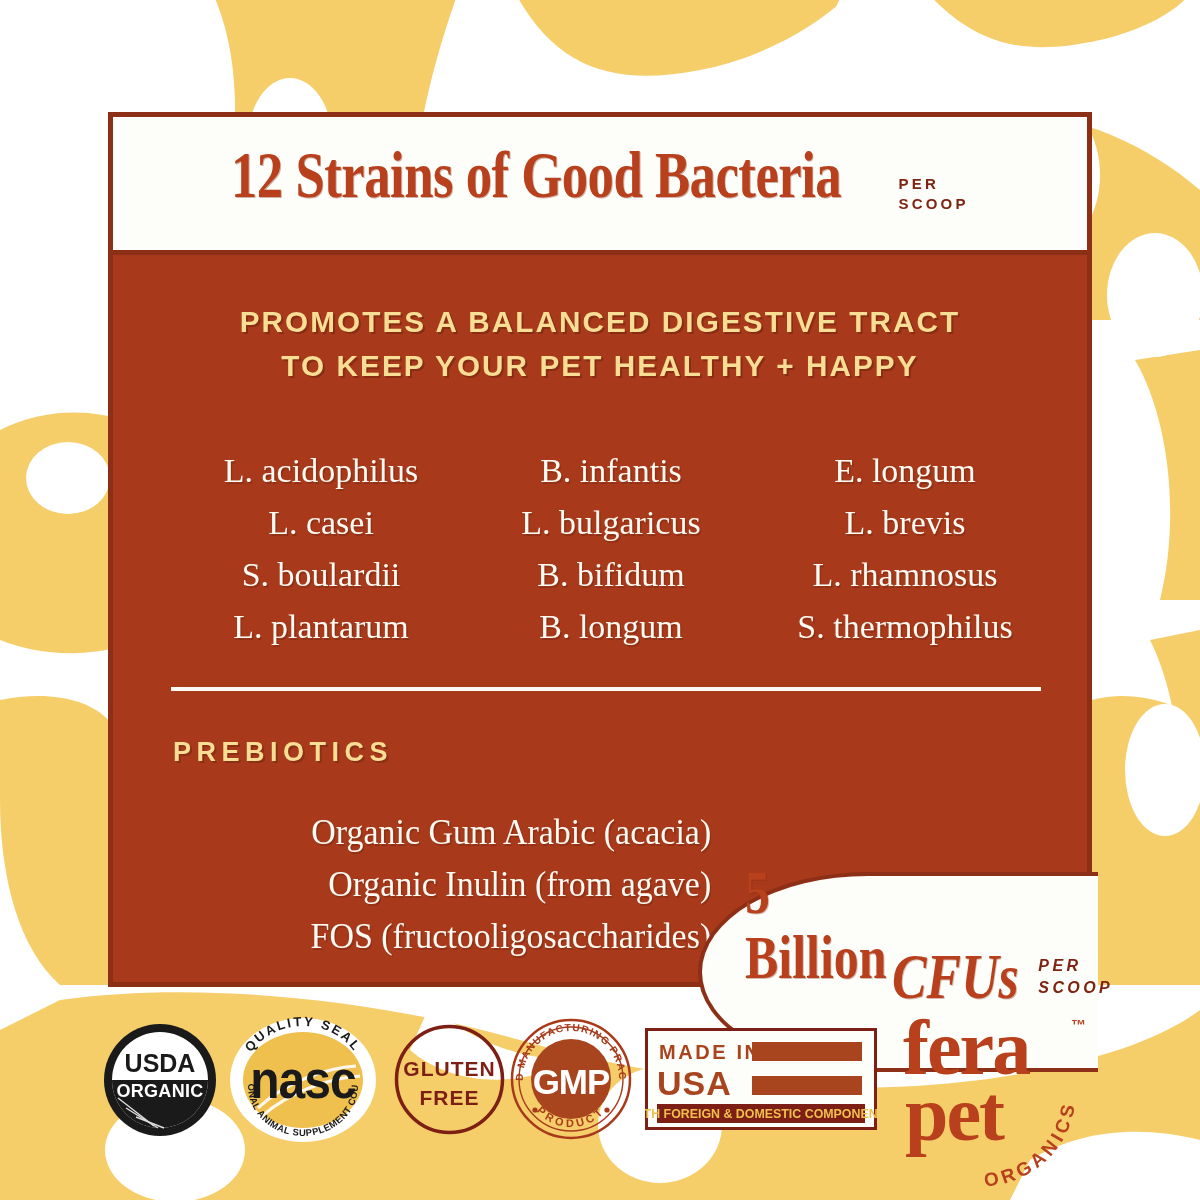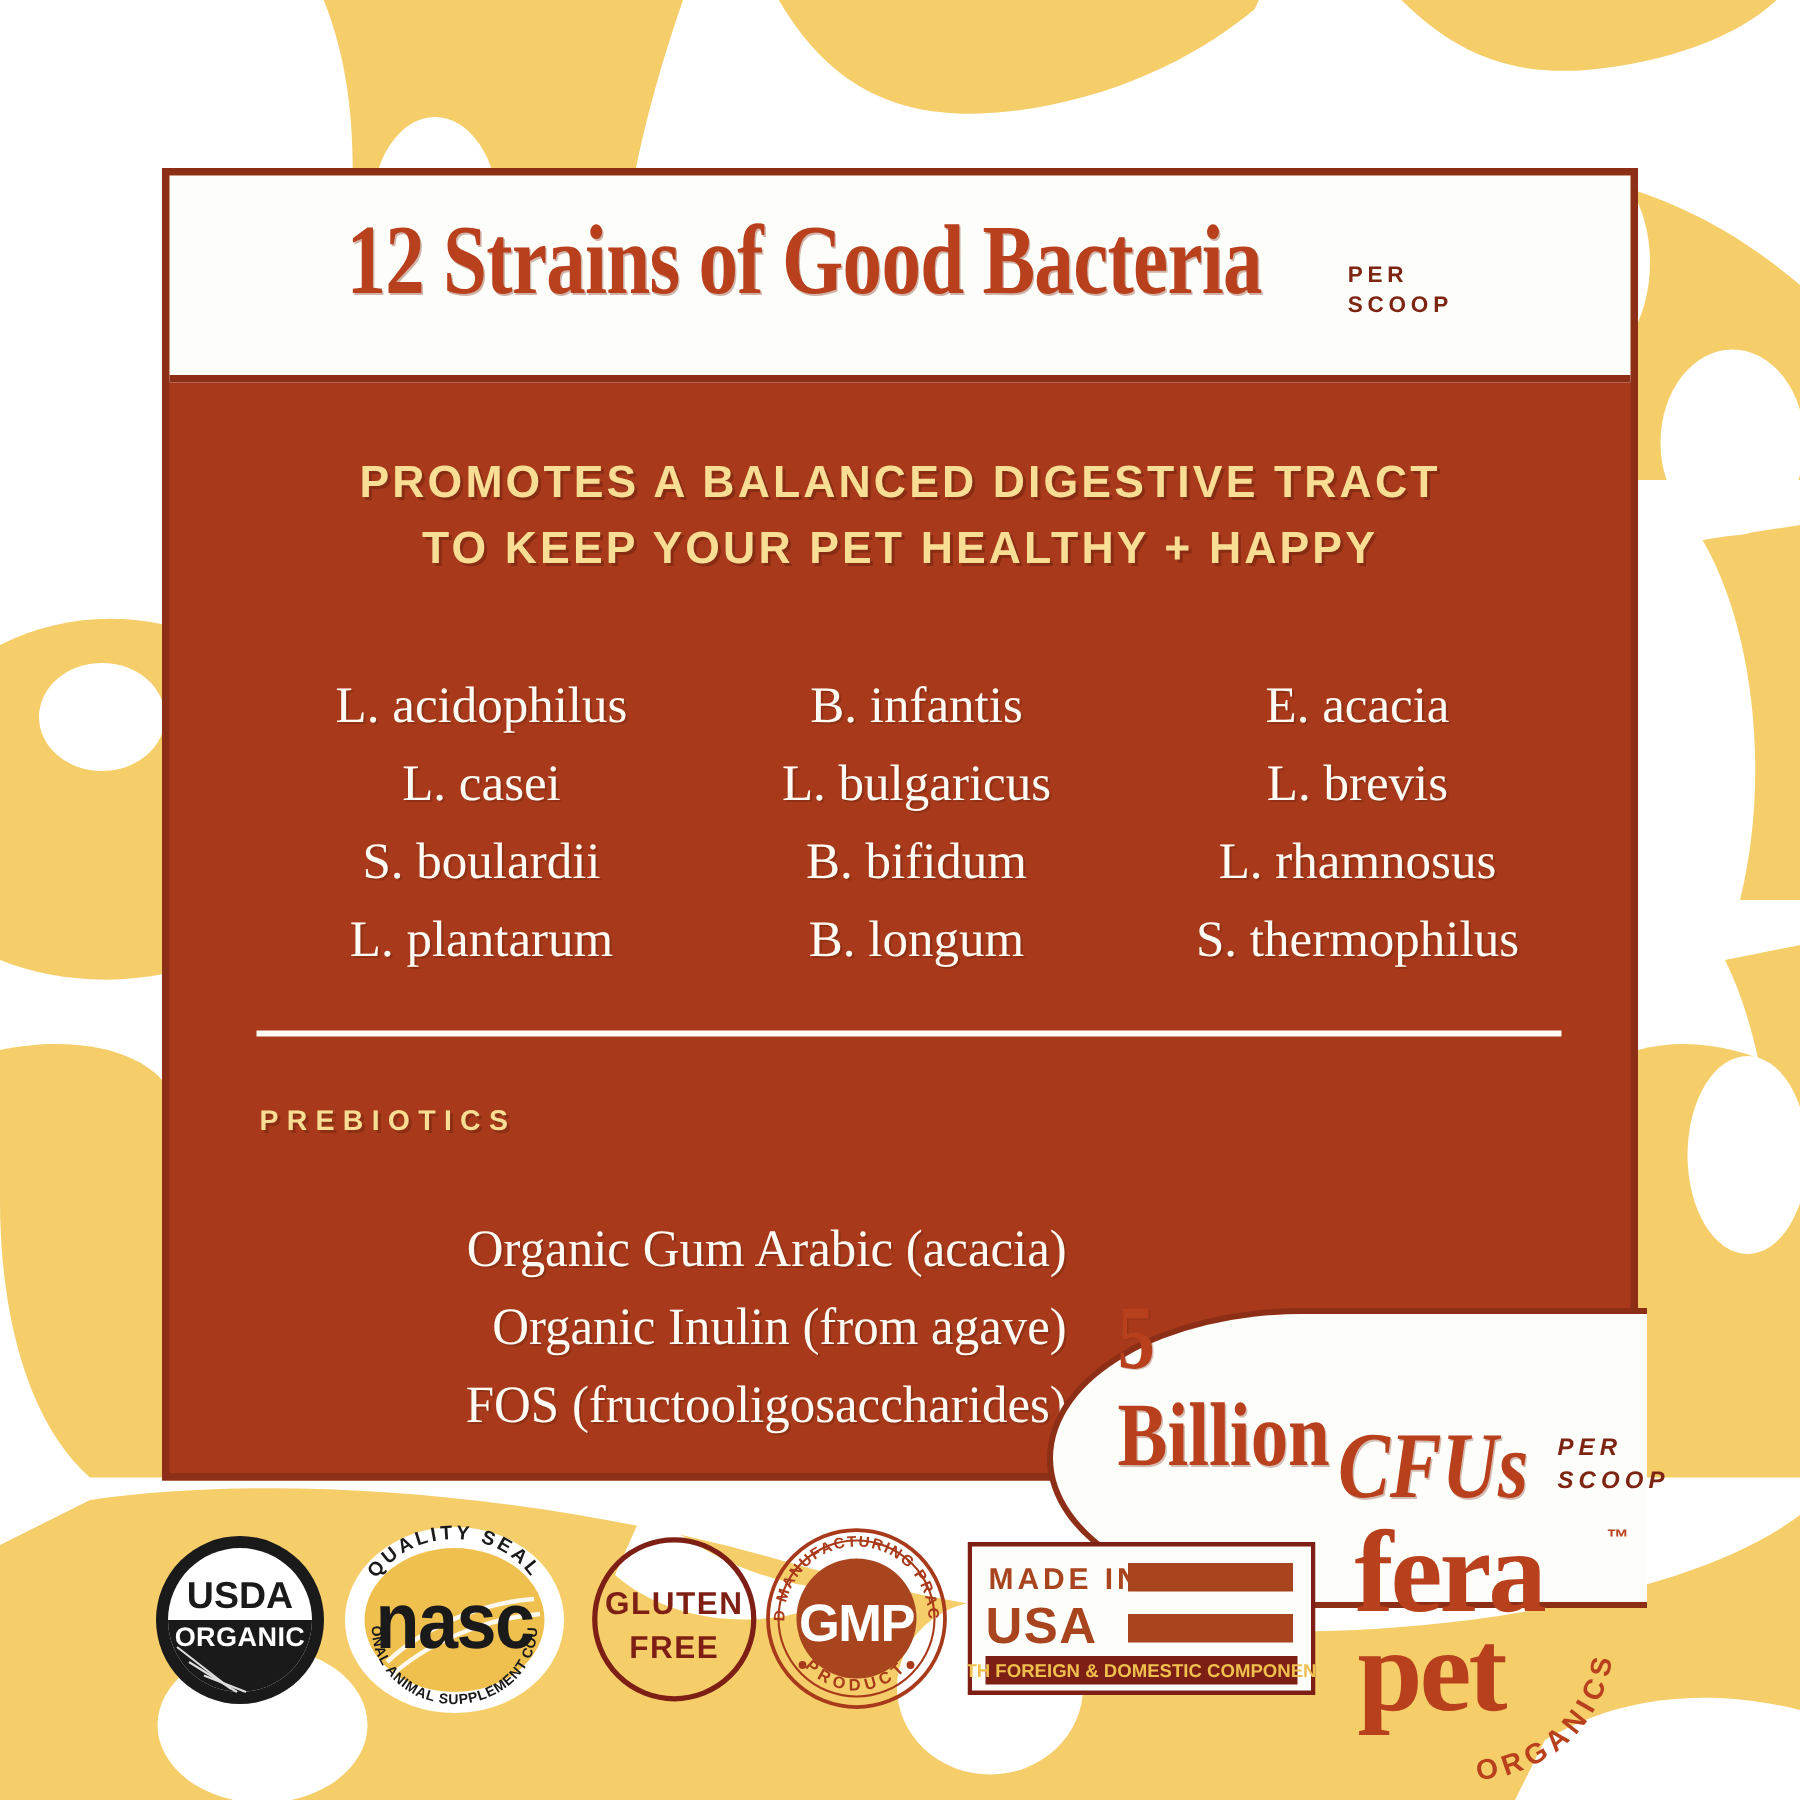--- a/index.html
+++ b/index.html
@@ -134,21 +134,21 @@
     background: #fdfbf4;
   }
 
   
   #prebiotics-label {
     position: absolute;
     left: 60px;
     top: 482px;
     font-family: "Liberation Sans", sans-serif;
     font-weight: bold;
-    font-size: 19px;
+    font-size: 27px;
     letter-spacing: 5.5px;
     color: #f8dd94;
     text-shadow: 2px 2px 0 rgba(110,35,15,0.5);
   }
   #prebiotics-list {
     position: absolute;
     left: 55px;
     top: 552px;
     width: 560px;
     text-align: right;
@@ -284,21 +284,21 @@
     </div>
 
     <div id="card-body">
 
       <div id="tagline">PROMOTES A BALANCED DIGESTIVE TRACT
 TO KEEP YOUR PET HEALTHY + HAPPY</div>
 
       <div id="strains-grid">
         <div class="strain">L. acidophilus</div>
         <div class="strain">B. infantis</div>
-        <div class="strain">E. acacia</div>
+        <div class="strain">E. longum</div>
         <div class="strain">L. casei</div>
         <div class="strain">L. bulgaricus</div>
         <div class="strain">L. brevis</div>
         <div class="strain">S. boulardii</div>
         <div class="strain">B. bifidum</div>
         <div class="strain">L. rhamnosus</div>
         <div class="strain">L. plantarum</div>
         <div class="strain">B. longum</div>
         <div class="strain">S. thermophilus</div>
       </div>

